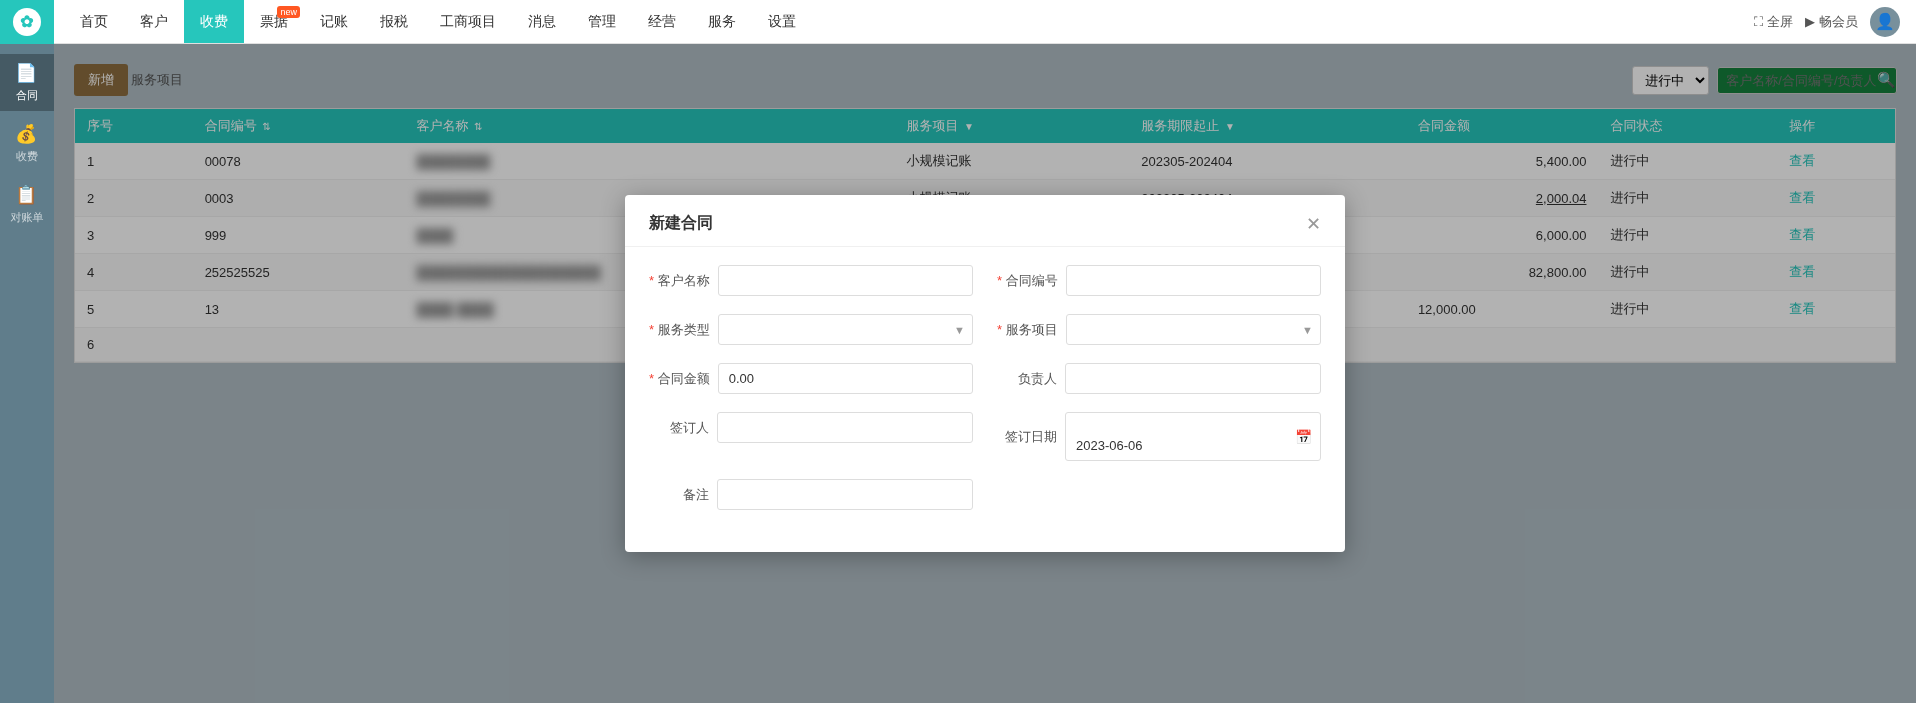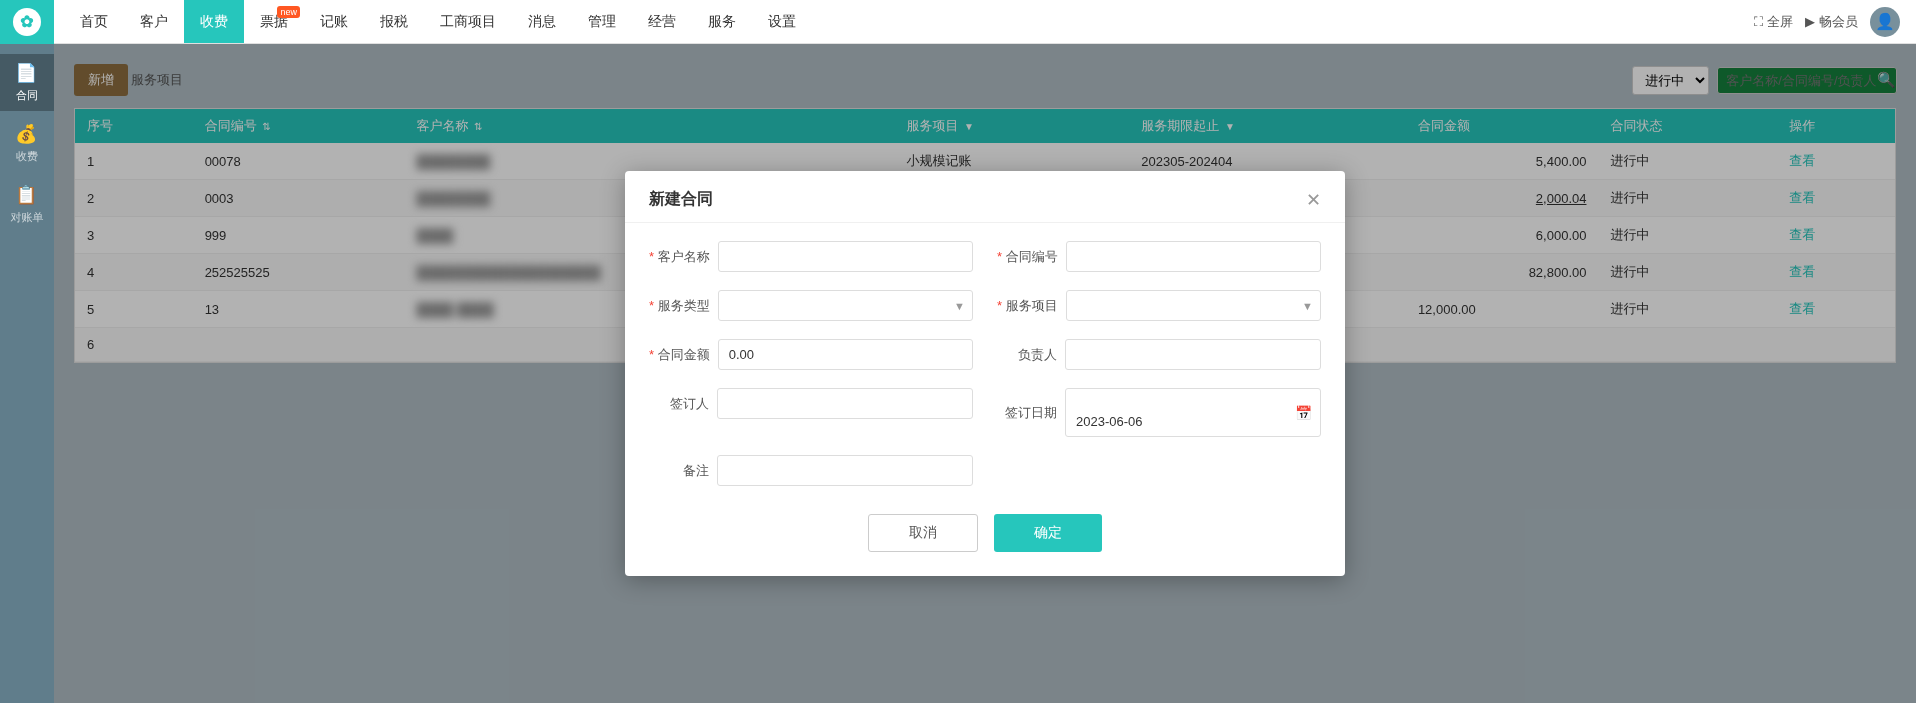--- a/index.html
+++ b/index.html
@@ -593,20 +593,16 @@
             <div class="form-field">
               <span class="form-label">备注</span>
               <input class="form-input" type="text" value="" style="flex: 1 1 0%;">
             </div>
             <div class="form-field" style="visibility:hidden;">
               <span class="form-label"></span>
               <input class="form-input" type="text" style="flex: 1 1 0%;">
             </div>
           </div>
         </div>
-        <div class="modal-footer">
-          <button class="btn-cancel">取消</button>
-          <button class="btn-confirm">确定</button>
-        </div>
       </div>
     </div>
   </div>
 </div>
 
 </body></html>

